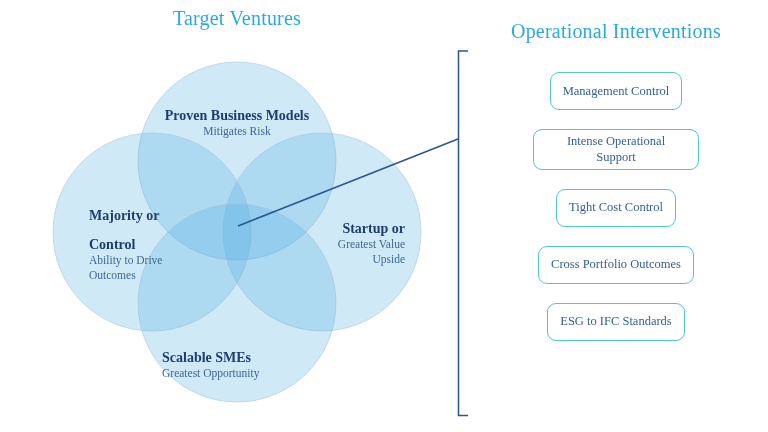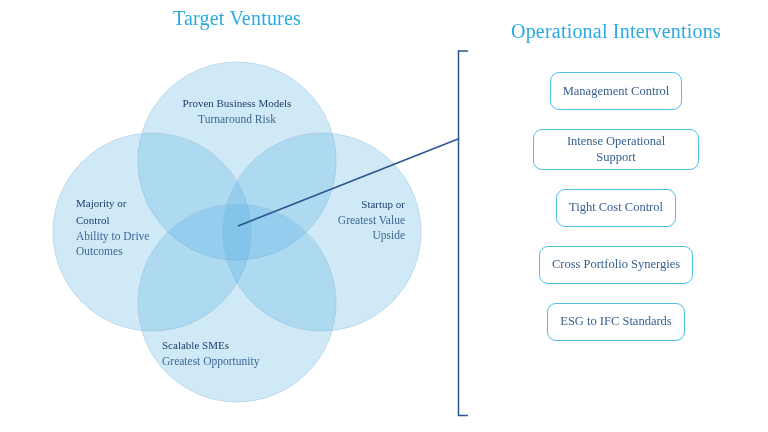--- a/index.html
+++ b/index.html
@@ -32,33 +32,34 @@
     font-size: 20px;
     color: var(--accent);
     text-align: center;
     letter-spacing: 0.2px;
   }
   .title-left { left: 97px; top: 7px; width: 280px; }
   .title-right { left: 480px; top: 20px; width: 272px; }
 
   .venn-label { position: absolute; }
   .venn-label .bold-line {
-    font-weight: normal;
-    font-size: 11px;
+    font-weight: bold;
+    font-size: 14px;
     line-height: 17px;
     color: var(--heading-navy);
+    margin-top: 12px;
   }
   .venn-label .sub-line {
     font-size: 11.5px;
     line-height: 15px;
     color: var(--sub-navy);
   }
   .venn-top    { left: 157px; top: 95px;  width: 160px; text-align: center; }
-  .venn-left   { left: 76px;  top: 195px; width: 100px; text-align: left; }
-  .venn-right  { left: 295px; top: 196px; width: 110px; text-align: right; }
+  .venn-left   { left: 89px;  top: 195px; width: 100px; text-align: left; }
+  .venn-right  { left: 295px; top: 208px; width: 110px; text-align: right; }
   .venn-bottom { left: 162px; top: 337px; width: 150px; text-align: left; }
 
   .boxes {
     position: absolute;
     left: 533px; top: 72px;
     width: 166px;
     display: flex;
     flex-direction: column;
     gap: 19px;
     align-items: center;
@@ -92,21 +93,21 @@
     </g>
     <line x1="238" y1="226" x2="458" y2="139" stroke="var(--line-navy)" stroke-width="1.5"></line>
     <path d="M 468 51 H 458.5 V 415.5 H 468" fill="none" stroke="var(--line-navy)" stroke-width="1.5"></path>
   </svg>
 
   <div class="title title-left">Target Ventures</div>
   <div class="title title-right">Operational Interventions</div>
 
   <div class="venn-label venn-top">
     <div class="bold-line">Proven Business Models</div>
-    <div class="sub-line">Turnaround Risk</div>
+    <div class="sub-line">Mitigates Risk</div>
   </div>
 
   <div class="venn-label venn-left">
     <div class="bold-line">Majority or</div>
     <div class="bold-line">Control</div>
     <div class="sub-line">Ability to Drive</div>
     <div class="sub-line">Outcomes</div>
   </div>
 
   <div class="venn-label venn-right">
@@ -117,17 +118,17 @@
 
   <div class="venn-label venn-bottom">
     <div class="bold-line">Scalable SMEs</div>
     <div class="sub-line">Greatest Opportunity</div>
   </div>
 
   <div class="boxes">
     <div class="op-box">Management Control</div>
     <div class="op-box">Intense Operational Support</div>
     <div class="op-box">Tight Cost Control</div>
-    <div class="op-box">Cross Portfolio Synergies</div>
+    <div class="op-box">Cross Portfolio Outcomes</div>
     <div class="op-box">ESG to IFC Standards</div>
   </div>
 
 </div>
 
 </body></html>

